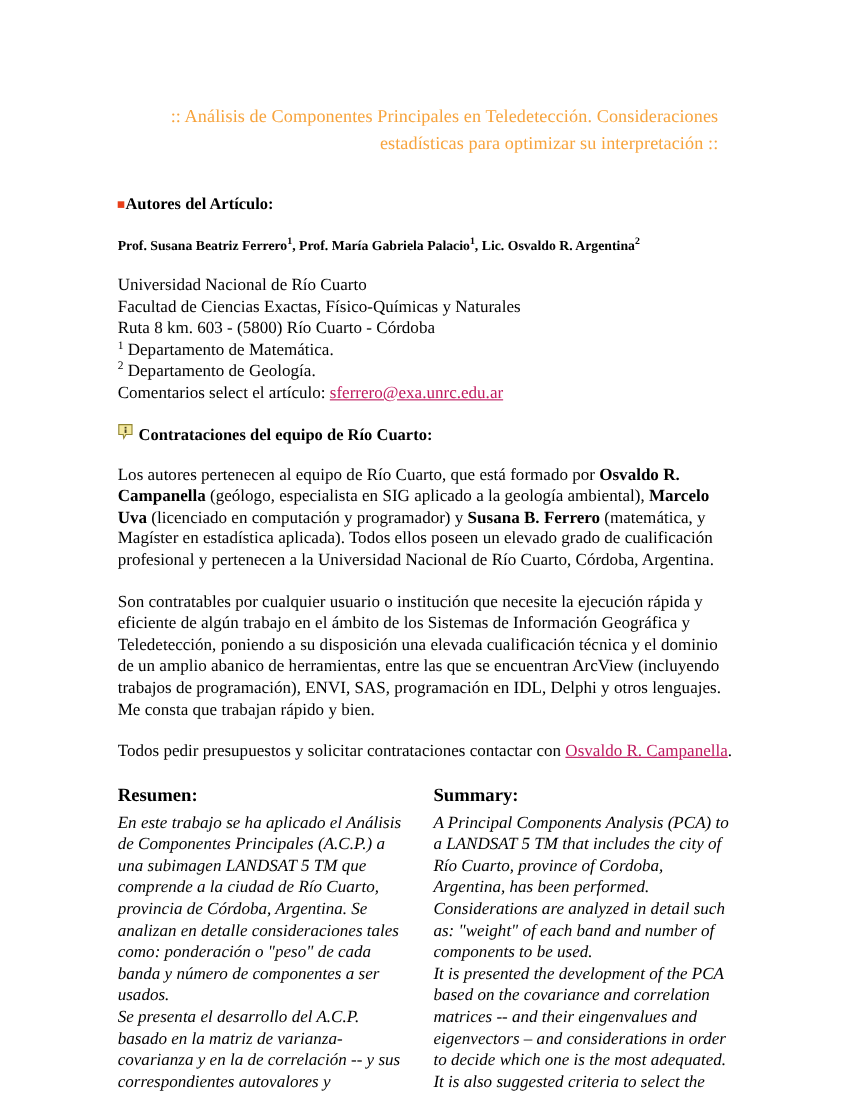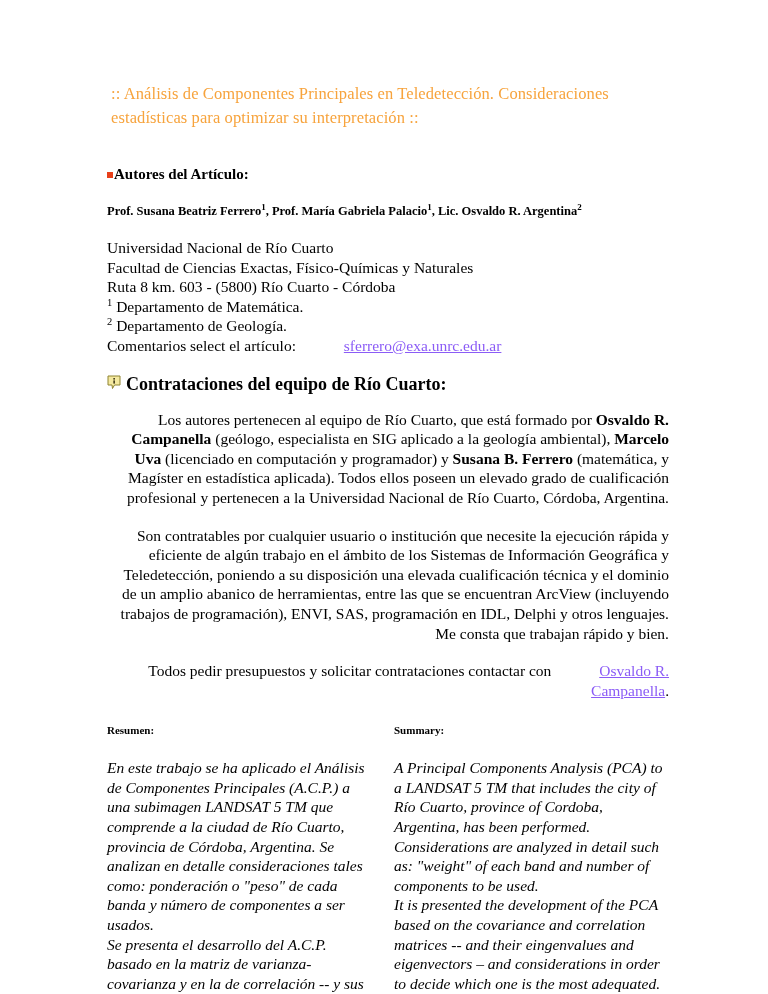--- a/index.html
+++ b/index.html
@@ -25,23 +25,23 @@
   }
   .content {
     position: absolute;
     left: 107px;
     top: 0;
     width: 562px;
   }
 
   
   .doc-title {
-    margin: 4px;
+    margin: 16px;
     padding-top: 78px;
-    text-align: left;
+    text-align: right;
     color: #F7A33C;
     font-family: "Liberation Serif", "DejaVu Serif", serif;
     font-size: 16.5px;
     font-weight: normal;
     line-height: 24px;
     letter-spacing: 0.1px;
   }
 
   
   .section-head {
@@ -79,71 +79,70 @@
     font-size: 15.5px;
     line-height: 19.6px;
   }
   .affiliation div { white-space: nowrap; }
   .affiliation .supnum {
     font-size: 10.5px;
     vertical-align: super;
     line-height: 0;
   }
   a.link {
-    color: #8b5cf6;
+    color: #be185d;
     text-decoration: underline;
-    margin-left: 44px;
   }
 
   
   .info-head {
     margin-top: 18px;
-    font-size: 18px;
+    font-size: 15px;
     font-weight: bold;
     line-height: 16px;
     display: flex;
-    align-items: flex-end;
+    align-items: flex-start;
     gap: 4px;
   }
   .info-icon {
     display: inline-block;
     width: 15px;
     height: 16px;
     flex: 0 0 auto;
     position: relative;
     top: -2px;
   }
   .info-head .info-label { padding-top: 2px; }
 
   
   .body-p {
     margin-top: 18px;
     font-size: 15.5px;
     line-height: 19.6px;
-    text-align: right;
+    text-align: left;
   }
   .body-p b { font-weight: bold; }
 
   
   .abstract {
     margin-top: 22px;
     display: flex;
     width: 562px;
   }
   .col {
     width: 281px;
     box-sizing: border-box;
   }
   .col.left { padding-right: 14px; }
   .col.right { padding-left: 6px; }
   .col-head {
-    font-size: 11px;
+    font-size: 17px;
     font-weight: bold;
     line-height: 16px;
-    margin-bottom: 20px;
+    margin-bottom: 8px;
   }
   .col-body {
     font-size: 15.5px;
     line-height: 19.6px;
   }
   .col-body p {
     margin: 0;
     font-style: italic;
   }
 </style>

